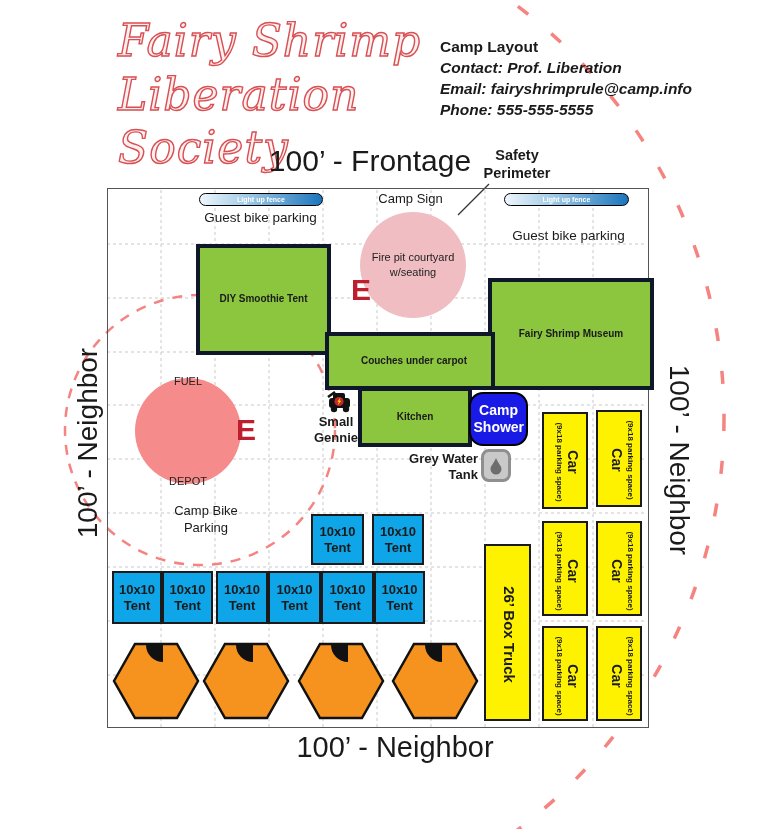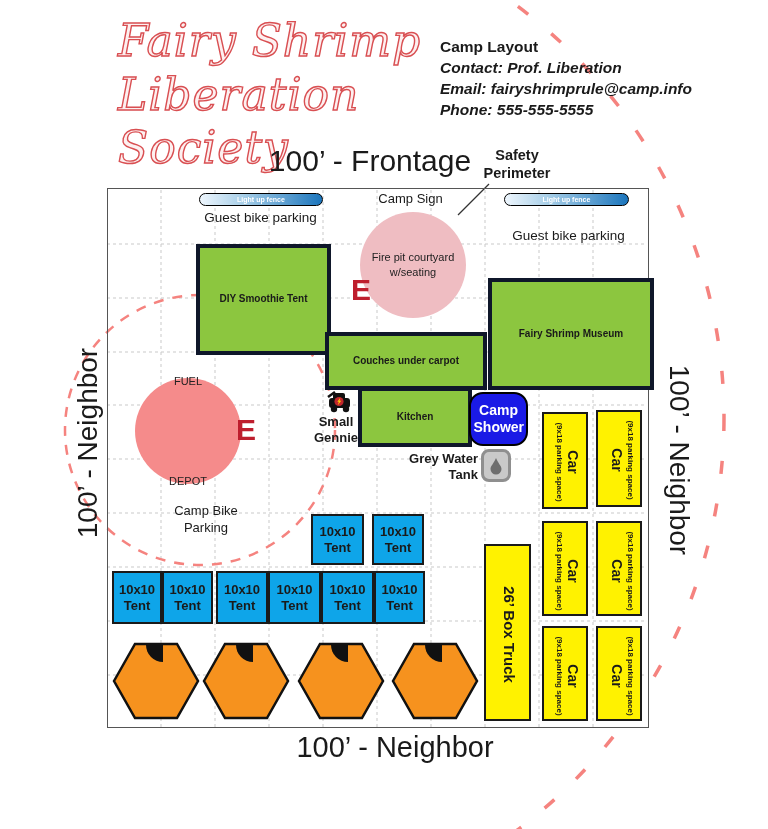--- a/index.html
+++ b/index.html
@@ -110,21 +110,21 @@
   <div class="abs emark" style="left:243px;top:86px;">E</div>
 
   <div class="abs greenbox" style="left:88px;top:55px;width:127px;height:103px;">
     <div style="width:100px;">DIY Smoothie Tent</div>
   </div>
 
   <div class="abs greenbox" style="left:380px;top:89px;width:158px;height:104px;">
     <div style="width:110px;">Fairy Shrimp Museum</div>
   </div>
 
-  <div class="abs greenbox" style="left:217px;top:143px;width:154px;height:50px;">
+  <div class="abs greenbox" style="left:217px;top:143px;width:154px;height:50px;padding-left:8px;">
     <div style="width:120px;">Couches under carpot</div>
   </div>
 
   <div class="abs greenbox" style="left:250px;top:198px;width:106px;height:52px;">
     <div>Kitchen</div>
   </div>
 
   <svg class="abs" style="left:216px;top:200px;" width="32" height="25">
     <path d="M4 8 L11 3" stroke="#111" stroke-width="2.5" fill="none"></path>
     <rect x="9" y="4" width="12" height="7" rx="2" fill="#111"></rect>

